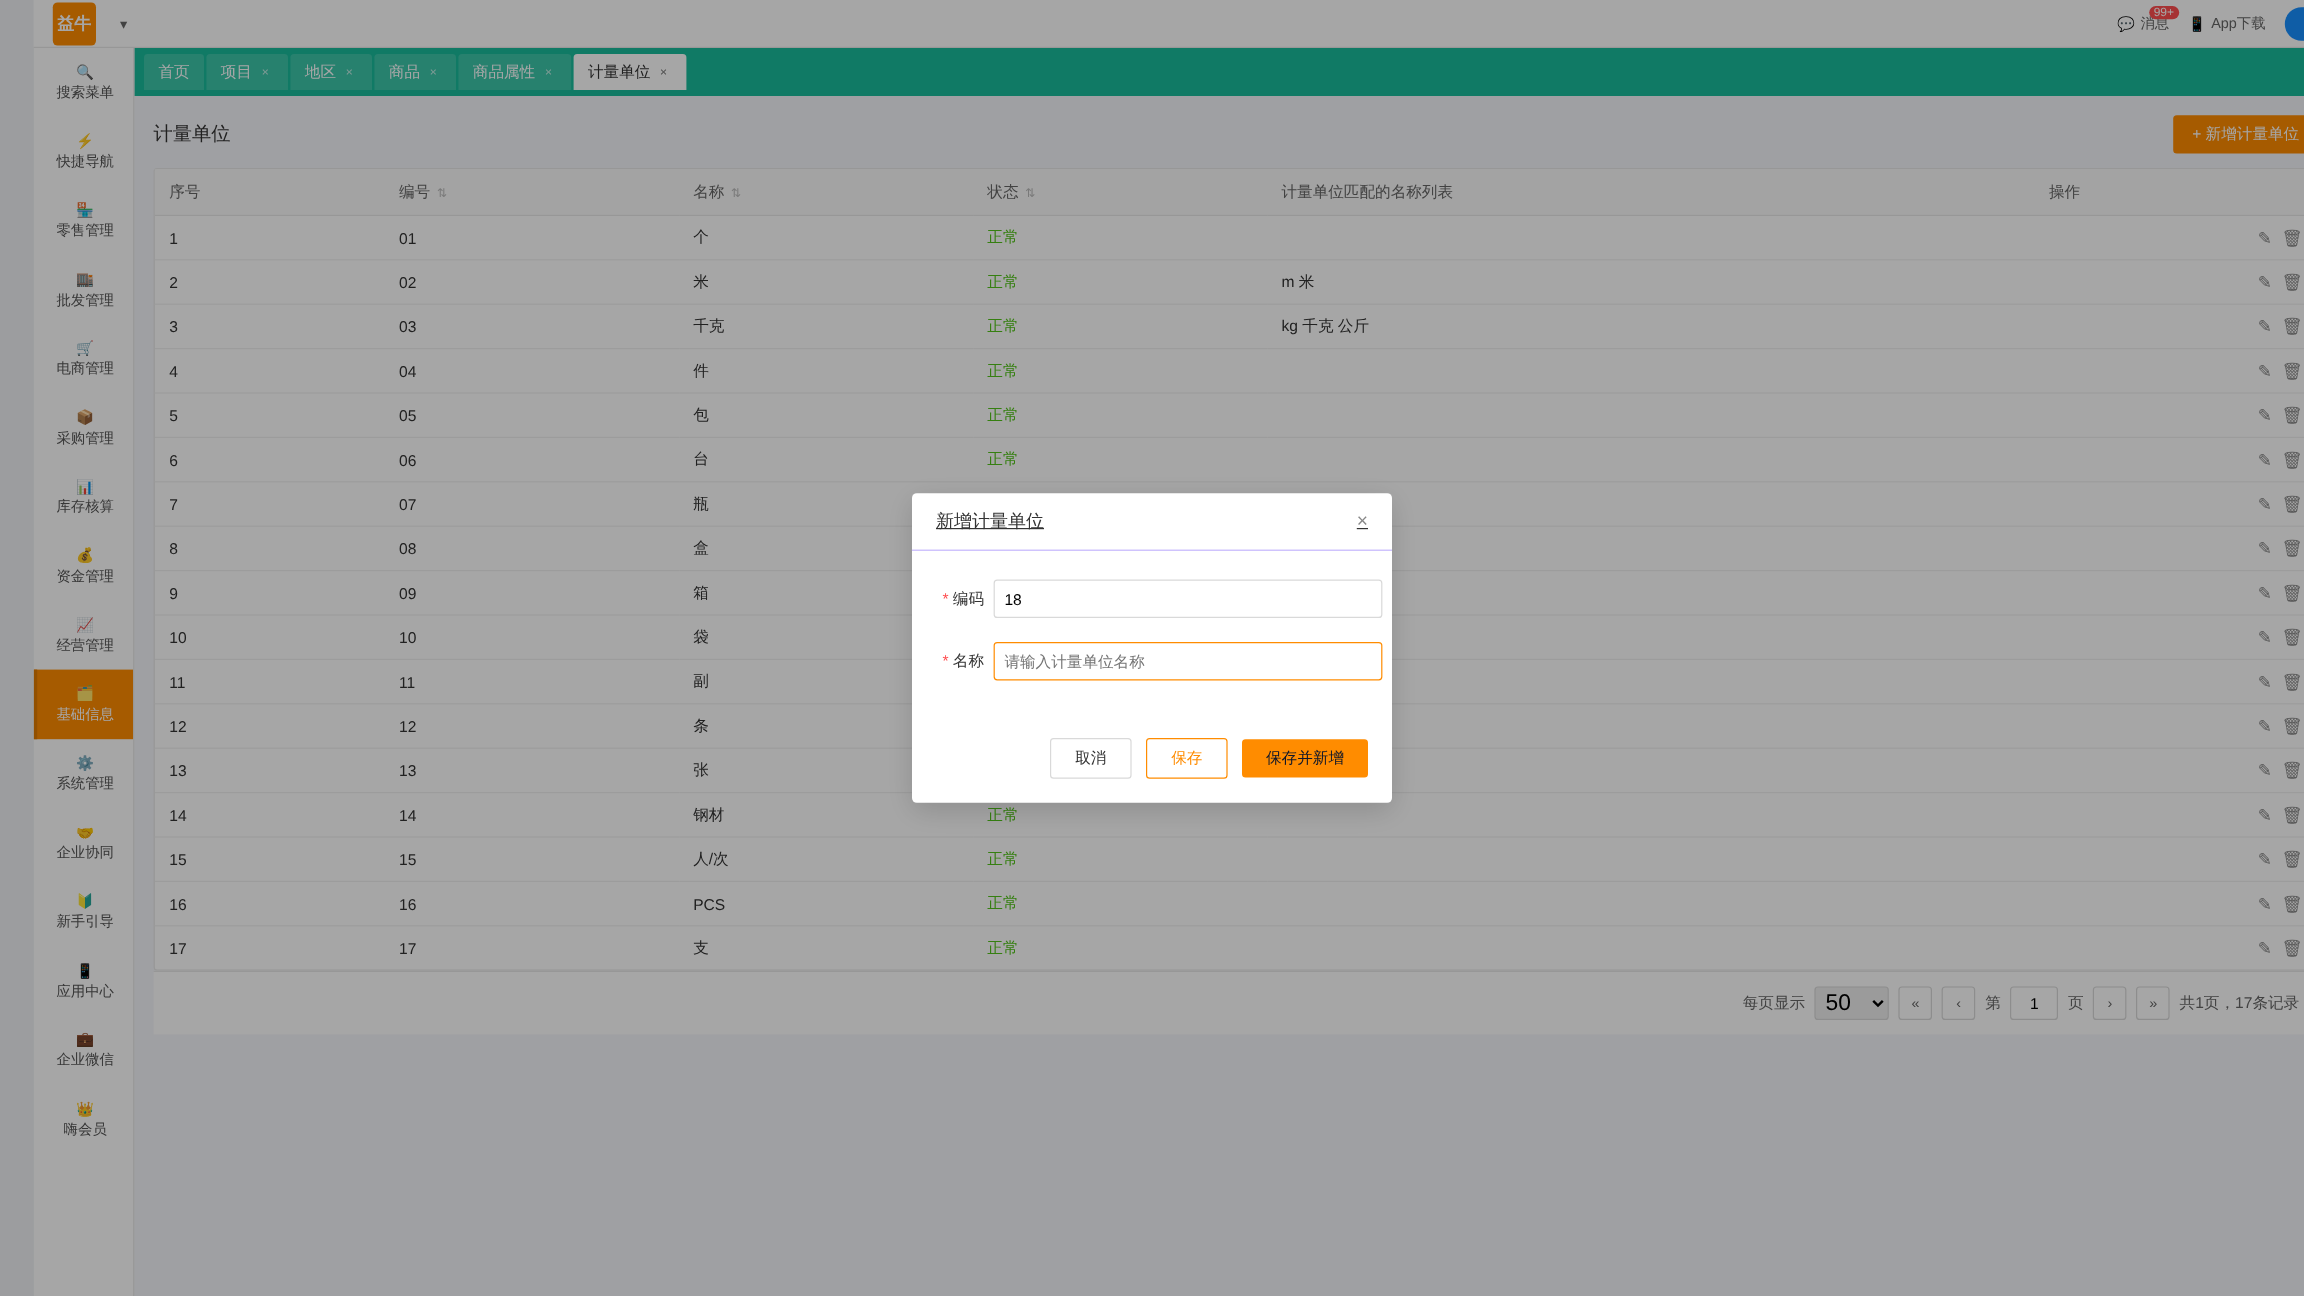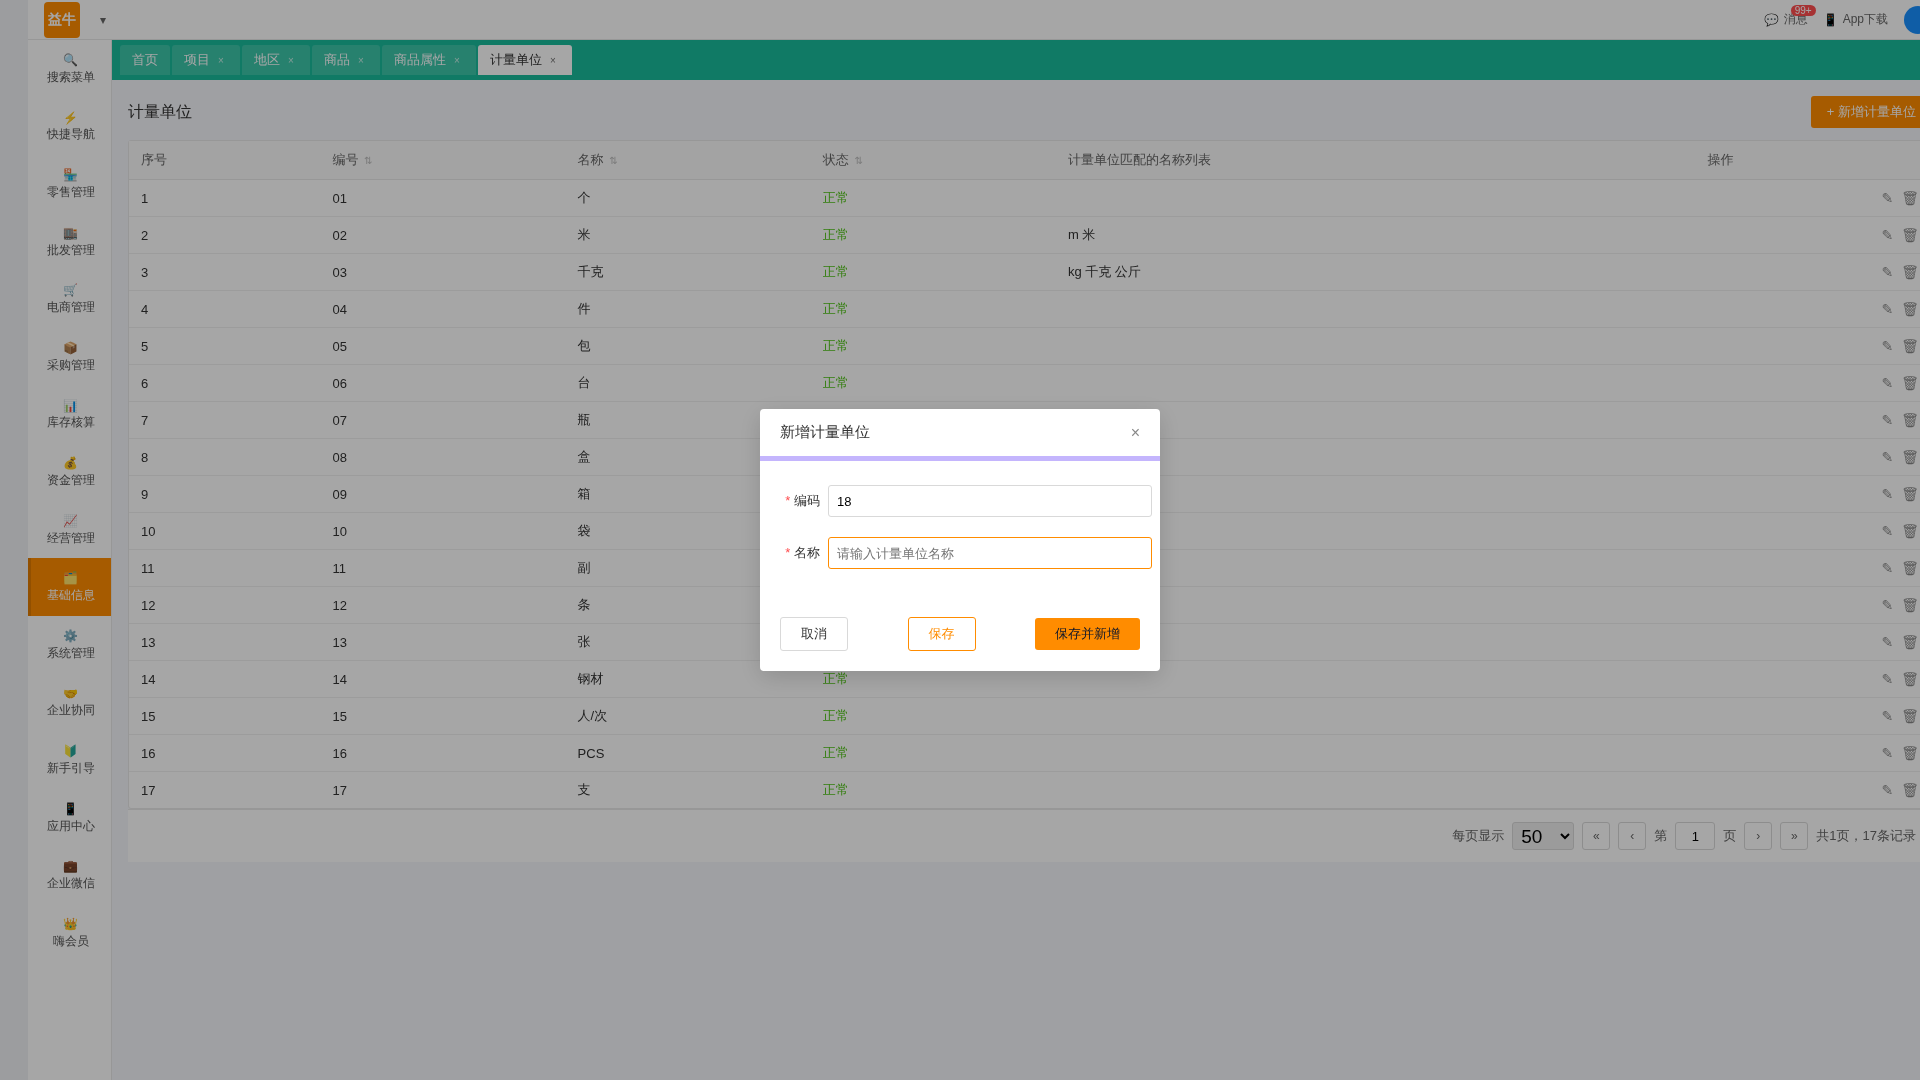--- a/index.html
+++ b/index.html
@@ -53,30 +53,30 @@
 
     
     .pagination { display: flex; align-items: center; justify-content: flex-end; padding: 12px 16px; background: #fff; border-top: 1px solid #e8e8e8; gap: 8px; font-size: 13px; color: #666; }
     .pagination-btn { width: 28px; height: 28px; display: flex; align-items: center; justify-content: center; border: 1px solid #d9d9d9; border-radius: 3px; cursor: pointer; background: #fff; font-size: 12px; }
     .page-input { width: 40px; height: 28px; border: 1px solid #d9d9d9; border-radius: 3px; text-align: center; font-size: 13px; }
     .per-page-select { height: 28px; border: 1px solid #d9d9d9; border-radius: 3px; padding: 0 4px; font-size: 19px; }
 
     
     .modal-overlay { position: fixed; top: 0; left: 0; width: 1920px; height: 1080px; background: rgba(0,0,0,0.35); display: flex; align-items: center; justify-content: center; z-index: 1000; }
     .modal { background: #fff; border-radius: 4px; width: 400px; box-shadow: 0 6px 24px rgba(0,0,0,0.15); }
-    .modal-header { display: flex; align-items: center; justify-content: space-between; padding: 14px 20px; border-bottom: 5px solid #c4b5fd; }
+    .modal-header { display: flex; align-items: center; justify-content: space-between; padding: 14px 20px; border-bottom: 1px solid #c4b5fd; text-decoration: underline; }
     .modal-title { font-size: 15px; font-weight: 500; color: #333; }
     .modal-close { color: #888; cursor: pointer; font-size: 16px; line-height: 1; }
     .modal-body { padding: 24px 8px 16px; }
     .form-row { display: flex; align-items: center; margin-bottom: 20px; }
     .form-label { width: 60px; text-align: right; font-size: 13px; color: #333; flex-shrink: 0; padding-right: 8px; }
     .form-label::before { content: "* "; color: #ff4d4f; }
     .form-input { flex: 1; height: 32px; border: 1px solid #d9d9d9; border-radius: 3px; padding: 0 8px; font-size: 13px; outline: none; }
     .form-input.highlight { border-color: #ff8c00; }
-    .modal-footer { display: flex; align-items: center; justify-content: space-between; gap: 12px; padding: 12px 20px 20px; }
+    .modal-footer { display: flex; align-items: center; justify-content: flex-end; gap: 12px; padding: 12px 20px 20px; }
     .btn-cancel { padding: 7px 20px; border: 1px solid #d9d9d9; background: #fff; border-radius: 3px; cursor: pointer; font-size: 13px; color: #333; }
     .btn-save { padding: 7px 20px; border: 1px solid #ff8c00; background: #fff; border-radius: 3px; cursor: pointer; font-size: 13px; color: #ff8c00; }
     .btn-save-new { padding: 7px 20px; border: none; background: #ff8c00; border-radius: 3px; cursor: pointer; font-size: 13px; color: #0f172a; }
 
     .sort-icon { font-size: 10px; color: #bbb; margin-left: 2px; }
   </style>
 </head>
 <body>
 
 <div class="app-wrapper">

